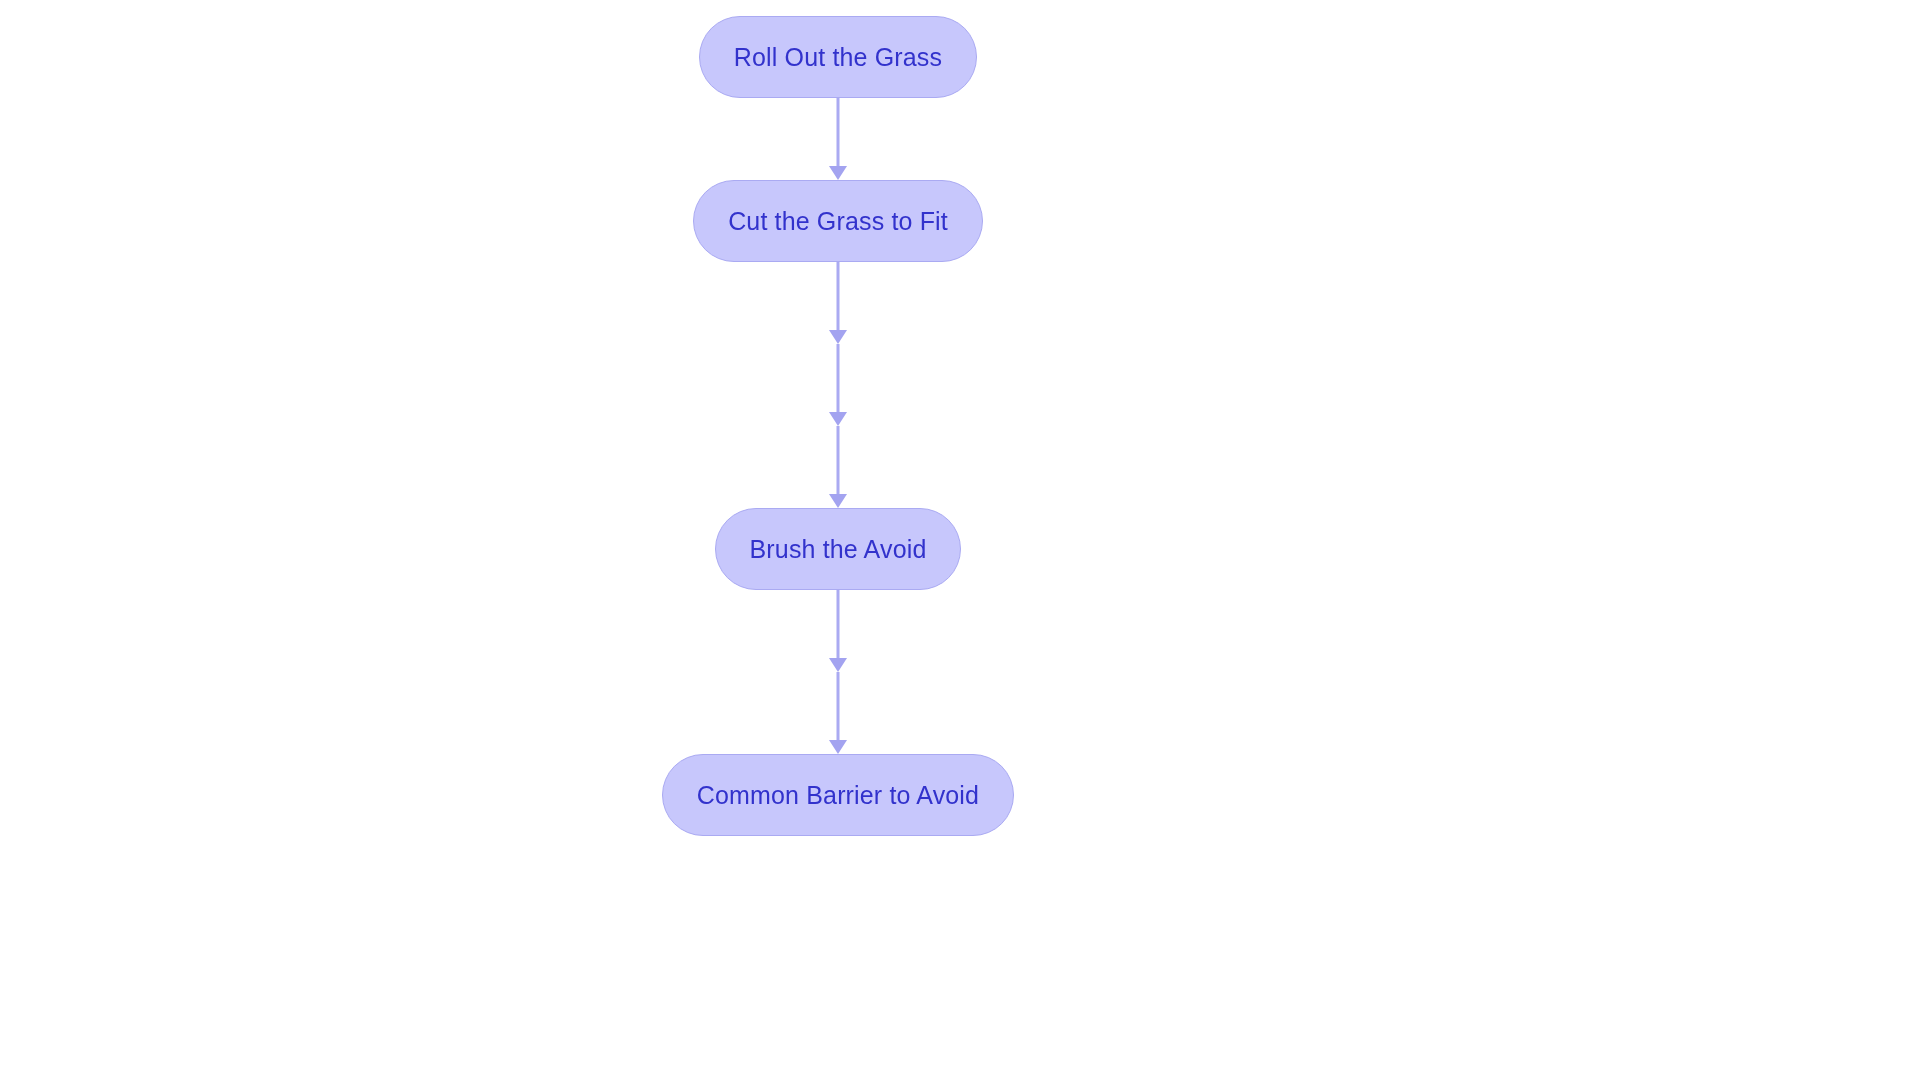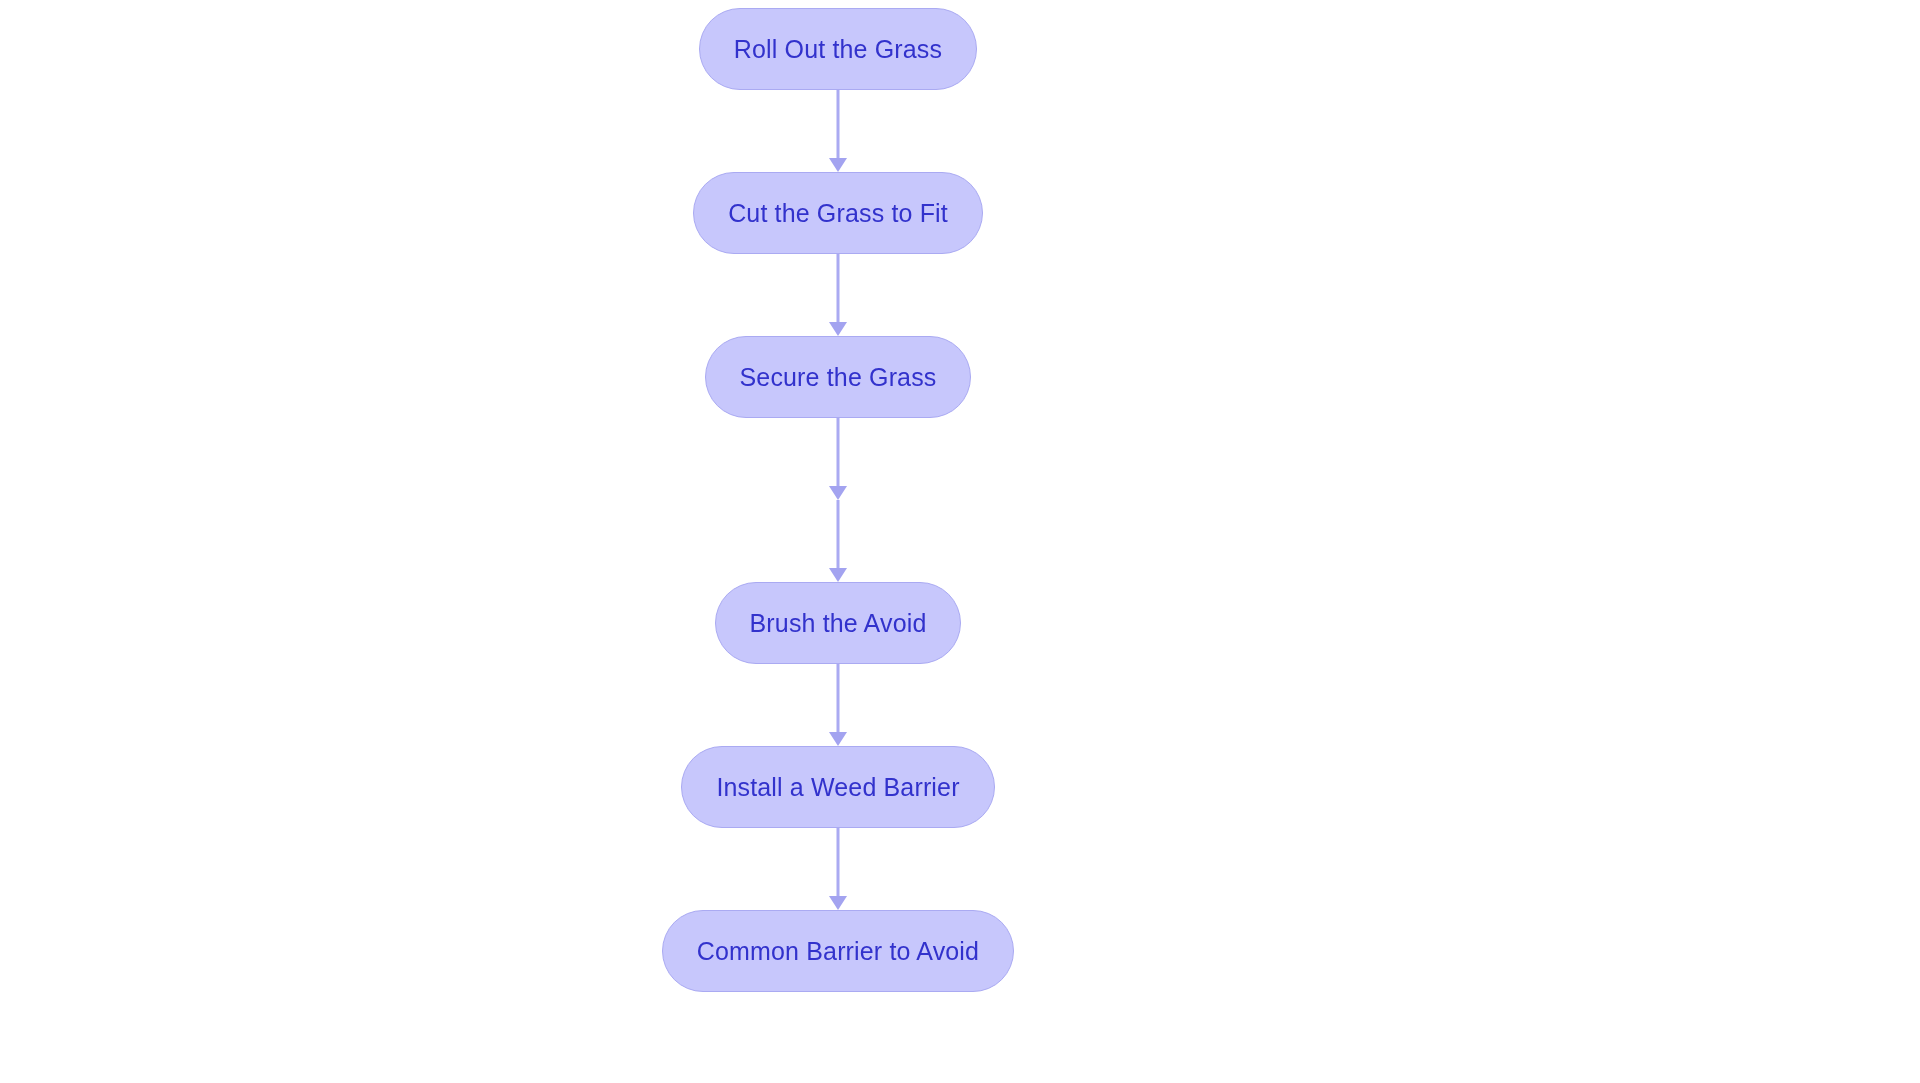--- a/index.html
+++ b/index.html
@@ -18,21 +18,21 @@
   #flow-canvas {
     position: relative;
     width: 1920px;
     height: 1083px;
     background: #ffffff;
   }
 
   .flow-column {
     position: absolute;
     left: 0;
-    top: 8px;
+    top: 16px;
     width: 1676px;
     display: flex;
     flex-direction: column;
     align-items: center;
   }
 
   .flow-node {
     box-sizing: border-box;
     height: 82px;
     border-radius: 41px;
@@ -100,23 +100,20 @@
 
     <div class="flow-node">
       <span class="node-label">Cut the Grass to Fit</span>
     </div>
 
     <div class="flow-connector">
       <span class="conn-line"></span>
       <span class="conn-arrowhead"></span>
     </div>
 
-    <div class="flow-node">
-      <span class="node-label">Secure the Grass</span>
-    </div>
 
     <div class="flow-connector">
       <span class="conn-line"></span>
       <span class="conn-arrowhead"></span>
     </div>
 
 
     <div class="flow-connector">
       <span class="conn-line"></span>
       <span class="conn-arrowhead"></span>
@@ -124,23 +121,20 @@
 
     <div class="flow-node">
       <span class="node-label">Brush the Avoid</span>
     </div>
 
     <div class="flow-connector">
       <span class="conn-line"></span>
       <span class="conn-arrowhead"></span>
     </div>
 
-    <div class="flow-node">
-      <span class="node-label">Install a Weed Barrier</span>
-    </div>
 
     <div class="flow-connector">
       <span class="conn-line"></span>
       <span class="conn-arrowhead"></span>
     </div>
 
     <div class="flow-node">
       <span class="node-label">Common Barrier to Avoid</span>
     </div>
 

